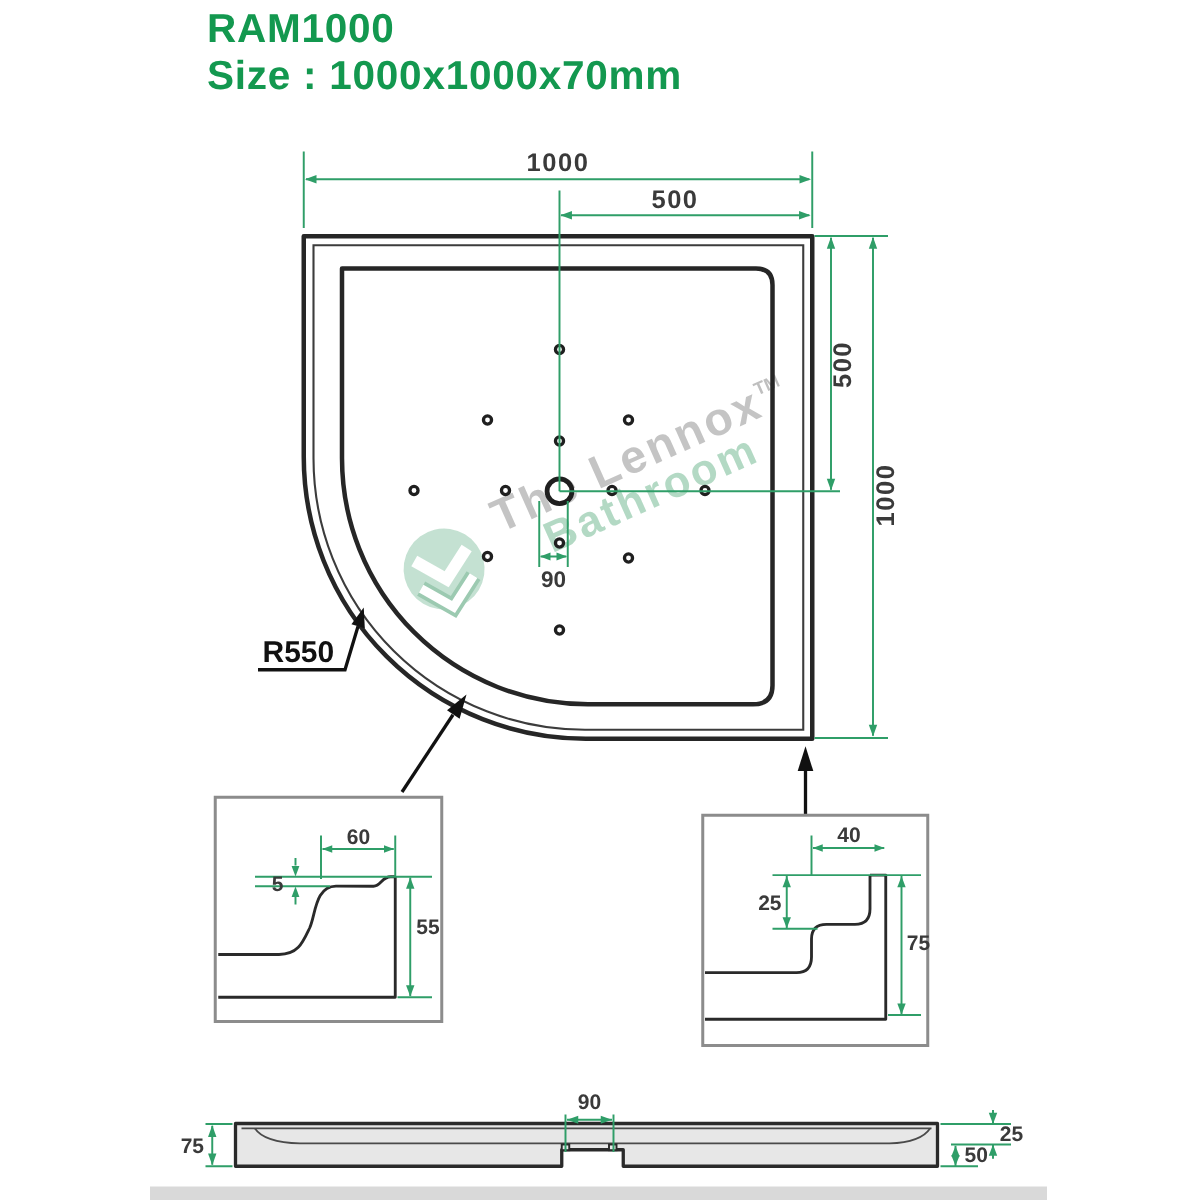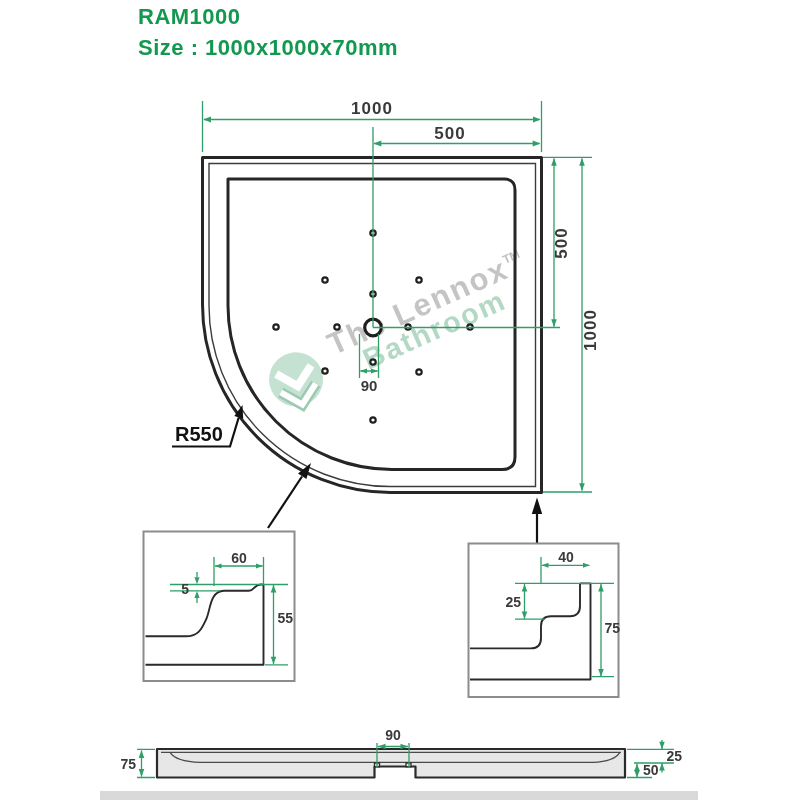--- a/index.html
+++ b/index.html
@@ -1,18 +1,18 @@
 <!DOCTYPE html>
 <html><head>
 <meta charset="utf-8">
 <style>
   html,body{margin:0;padding:0;background:#fff;}
   .page{position:relative;width:800px;height:800px;background:#ffffff;overflow:hidden;
         font-family:"Liberation Sans",sans-serif;}
-  .title{position:absolute;left:138px;top:4px;font-size:22px;font-weight:bold;
+  .title{position:absolute;left:138px;top:4px;font-size:27px;font-weight:bold;
          color:#13984f;letter-spacing:.5px;white-space:pre;}
   .subtitle{top:35px;}
   .bottom-bar{position:absolute;left:100px;top:791px;width:598px;height:9px;background:#d9d9d9;}
   
   .wm{position:absolute;white-space:nowrap;font-weight:bold;}
   .wm-brand{left:322px;top:330px;font-size:31px;letter-spacing:2px;
             color:rgba(148,148,148,.55);transform:rotate(-24deg);transform-origin:0 0;}
   .wm-brand .tm{font-size:12px;vertical-align:14px;letter-spacing:0;color:rgba(148,148,148,.6);}
   .wm-sub{left:358px;top:346px;font-size:29px;letter-spacing:2px;
           color:rgba(150,202,173,.72);transform:rotate(-24deg);transform-origin:0 0;}

